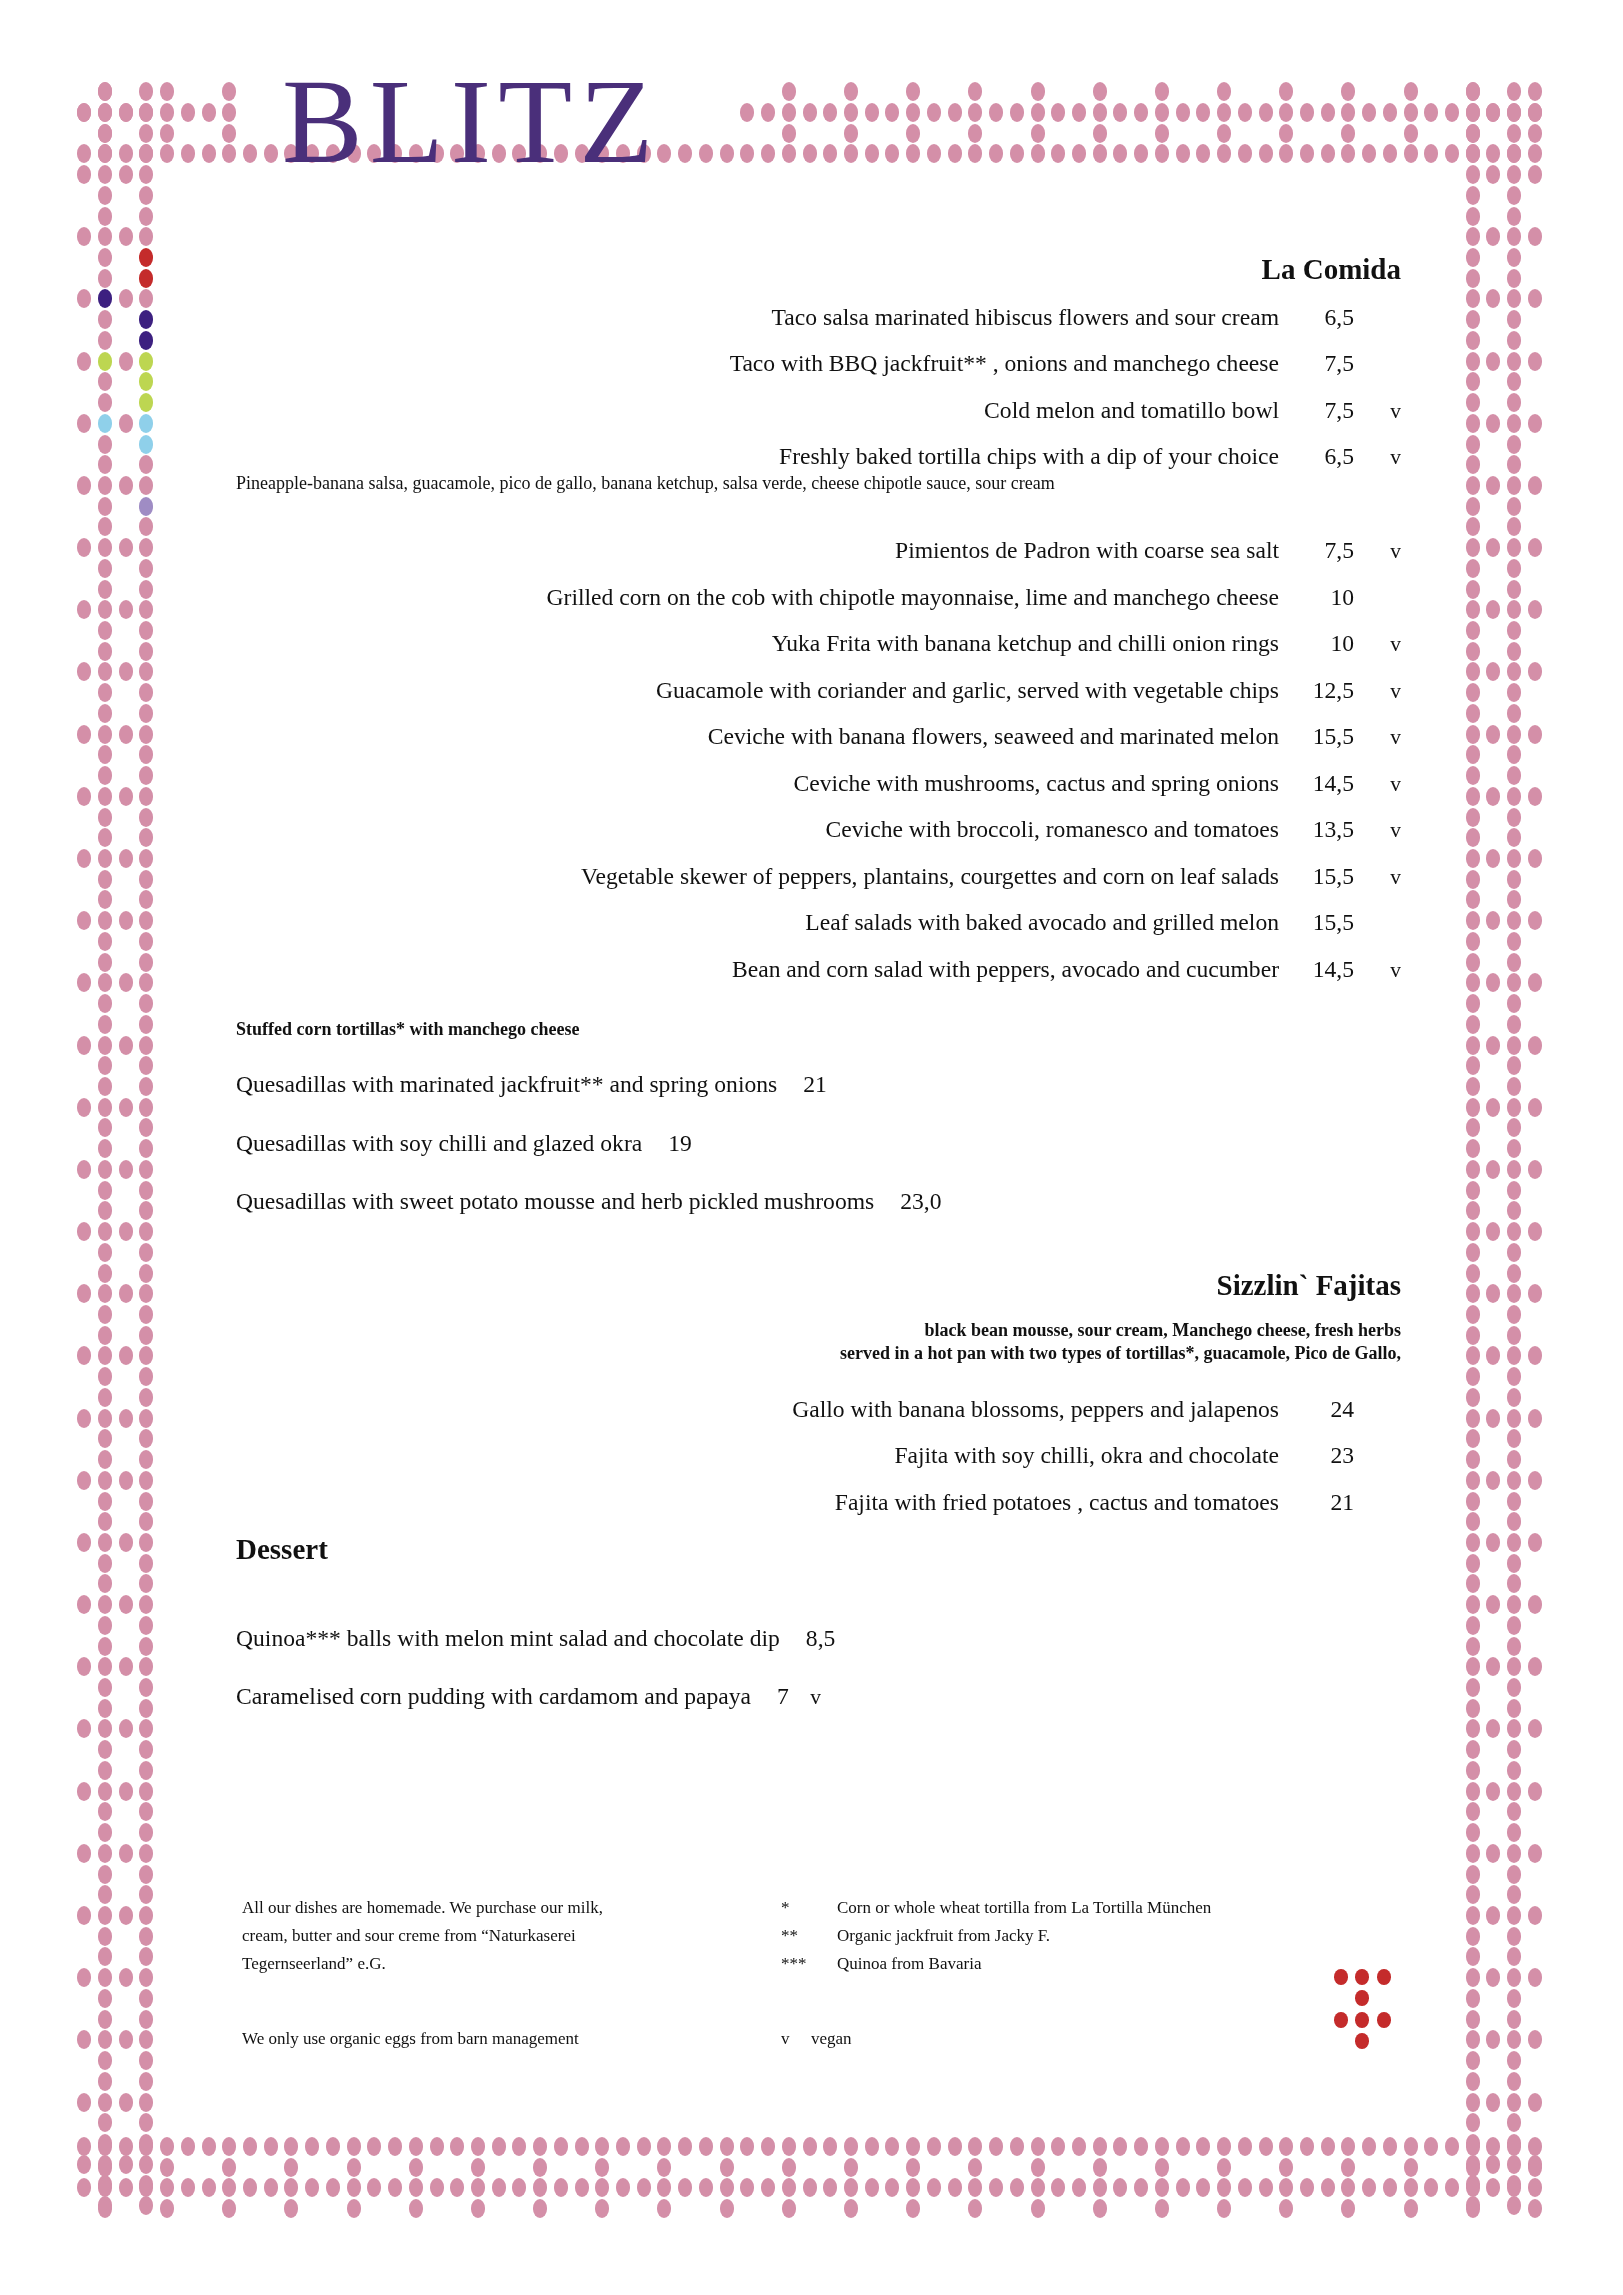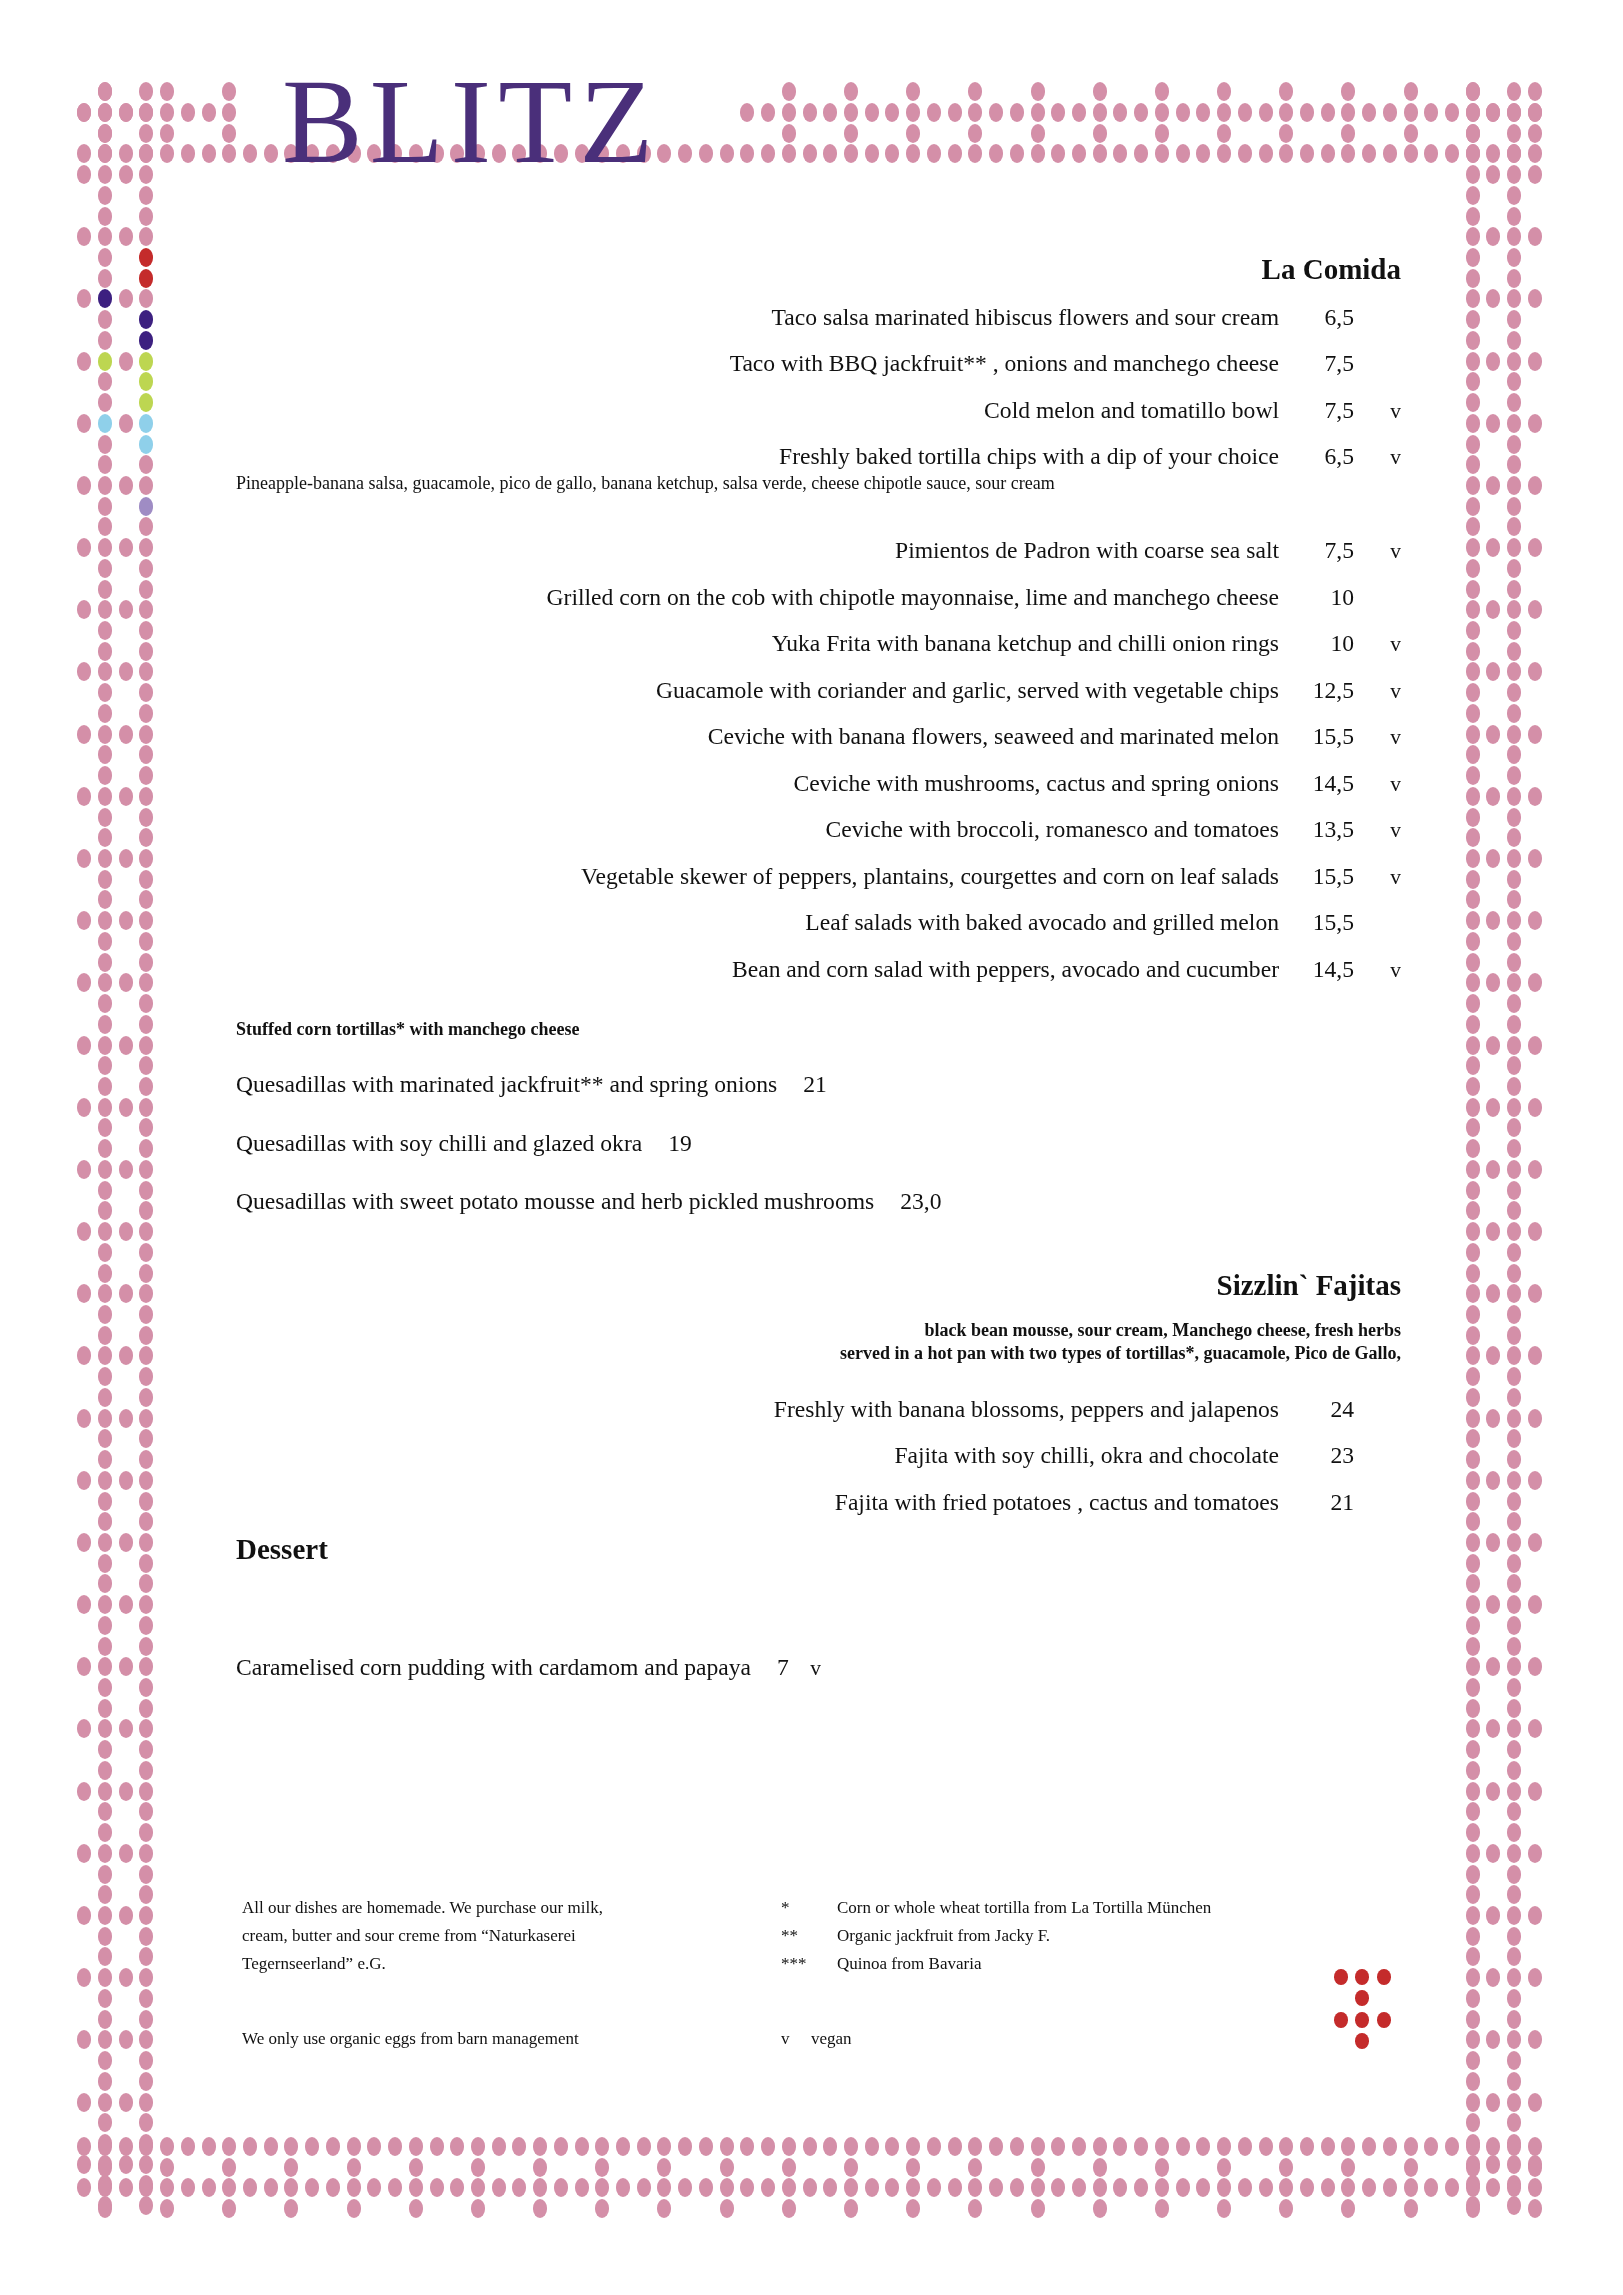--- a/index.html
+++ b/index.html
@@ -1155,21 +1155,21 @@
 
   <div class="gap-xl"></div>
 
   <div class="section-head right">Sizzlin` Fajitas</div>
   <div class="gap-s"></div>
   <div class="section-note right">black bean mousse, sour cream, Manchego cheese, fresh herbs</div>
   <div class="section-note right">served in a hot pan with two types of tortillas*, guacamole,  Pico de Gallo,</div>
   <div class="gap-m"></div>
 
   <div class="row">
-    <span class="name">Freshly with banana blossoms, peppers and jalapenos</span>
+    <span class="name">Gallo with banana blossoms, peppers and jalapenos</span>
     <span class="price">24</span>
     <span class="veg"></span>
   </div>
   <div class="gap-s"></div>
   <div class="row">
     <span class="name">Fajita with soy chilli, okra and chocolate</span>
     <span class="price">23</span>
     <span class="veg"></span>
   </div>
   <div class="gap-s"></div>
@@ -1178,20 +1178,24 @@
     <span class="price">21</span>
     <span class="veg"></span>
   </div>
 
   <div class="gap-s"></div>
 
   <div class="section-head left">Dessert</div>
   <div class="gap-m"></div>
 
   <div class="gap-m"></div>
+  <div class="row-left">
+    <span class="name">Quinoa*** balls with melon mint salad and chocolate dip</span>
+    <span class="price">8,5</span>
+  </div>
   <div class="gap-m"></div>
   <div class="row-left">
     <span class="name">Caramelised corn pudding with cardamom and papaya</span>
     <span class="price">7</span>
     <span class="veg">v</span>
   </div>
 
 </div>
 
 <div id="footer">

